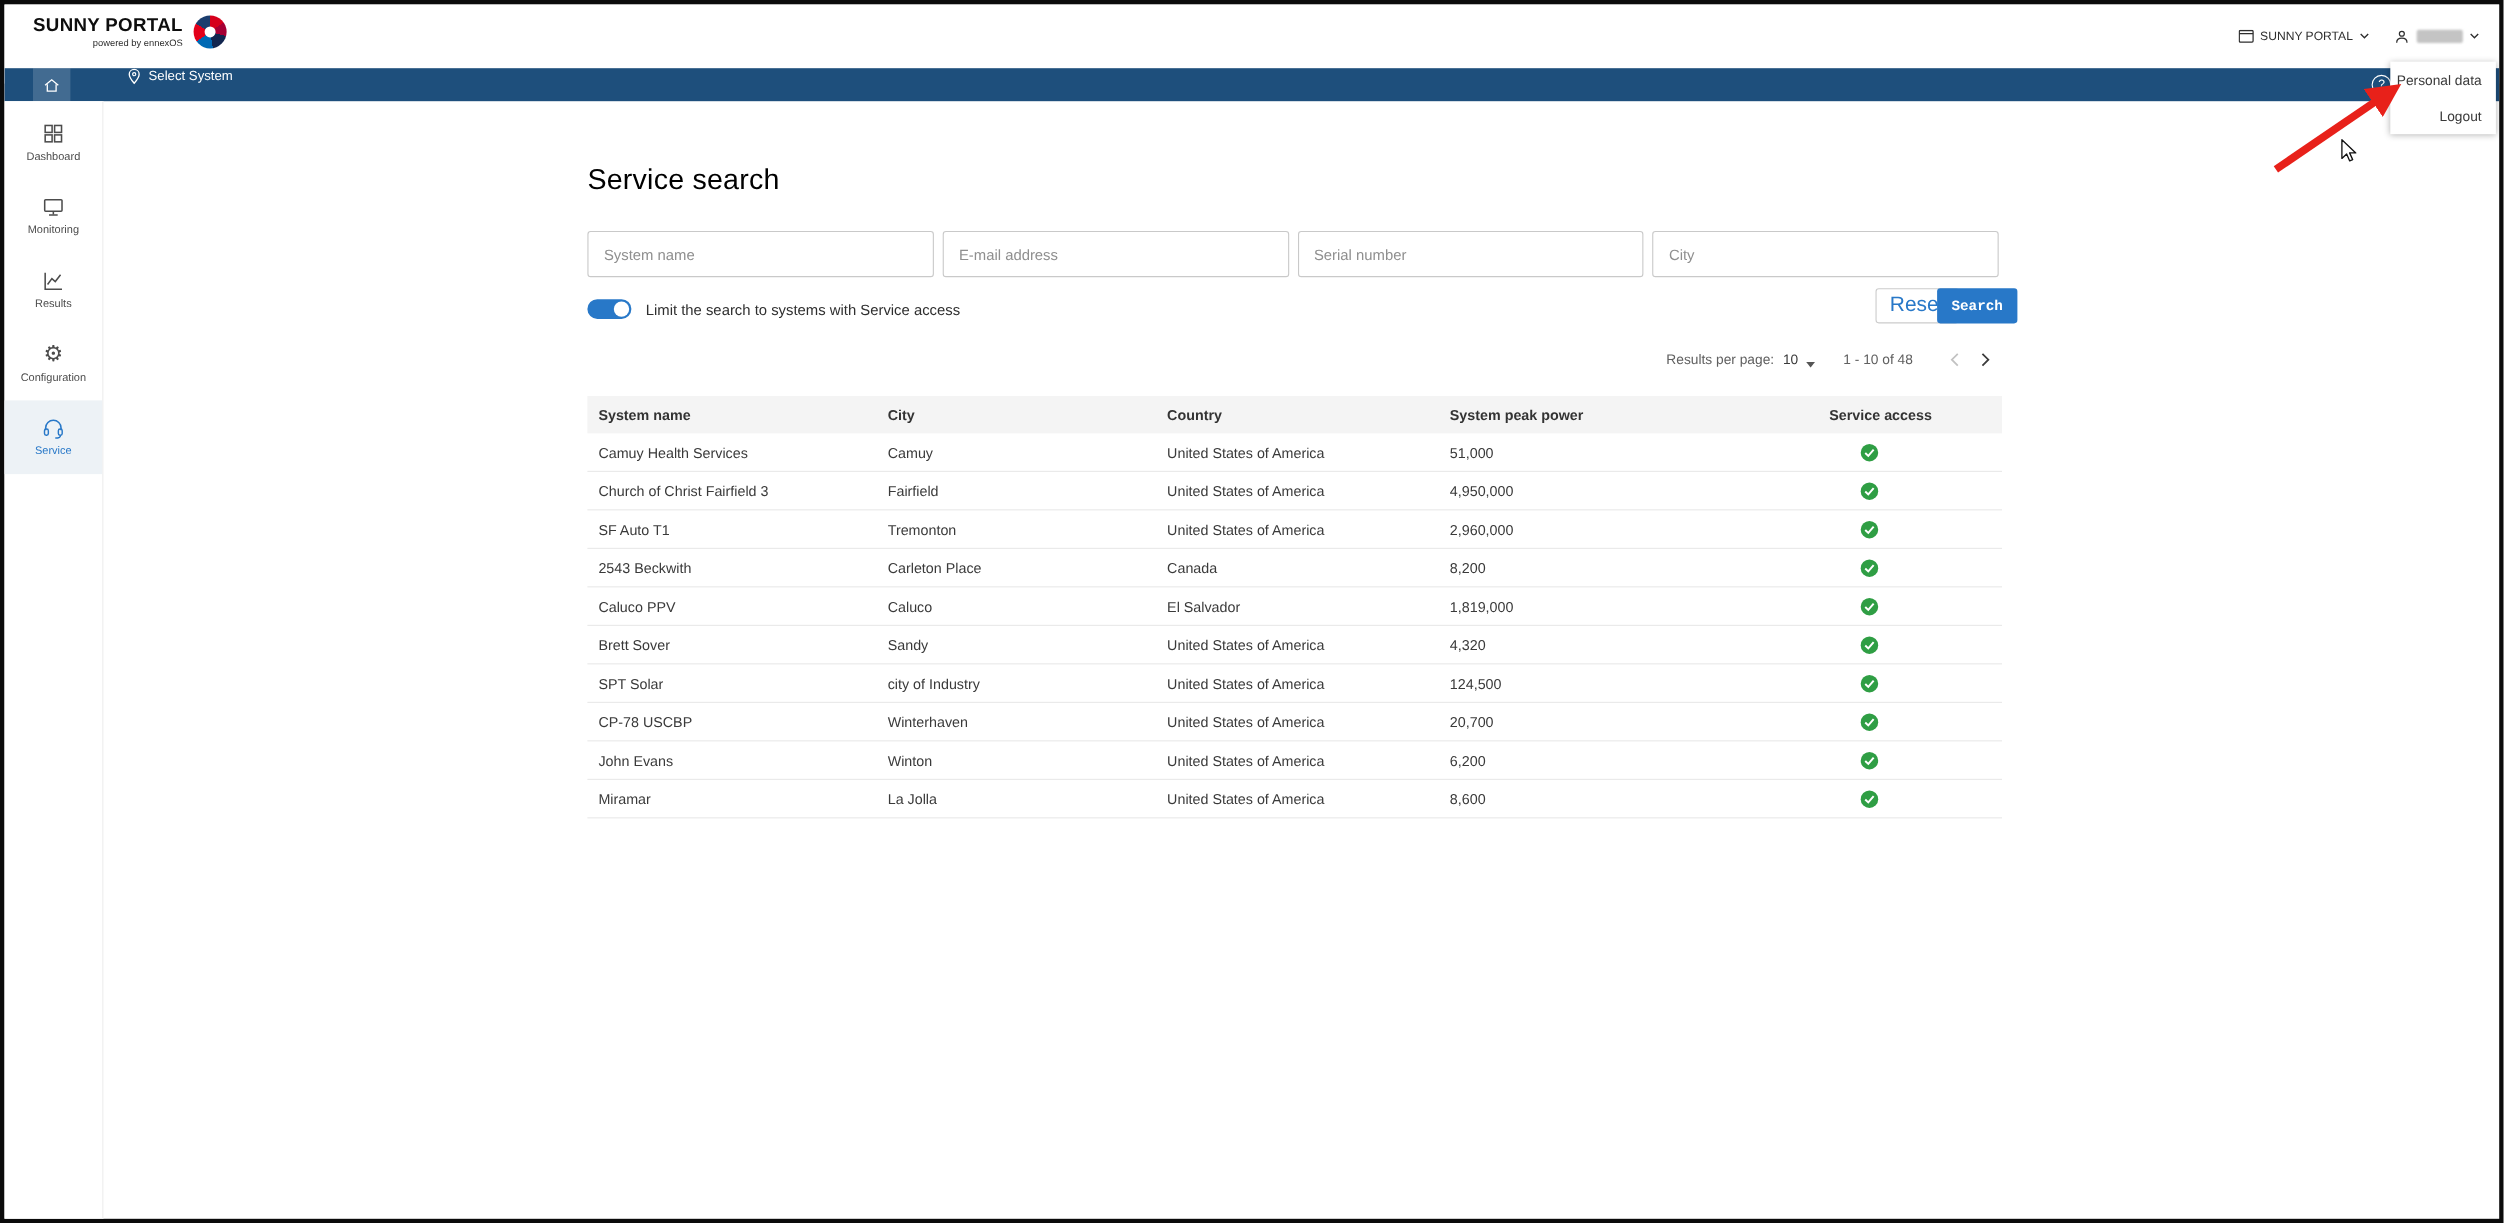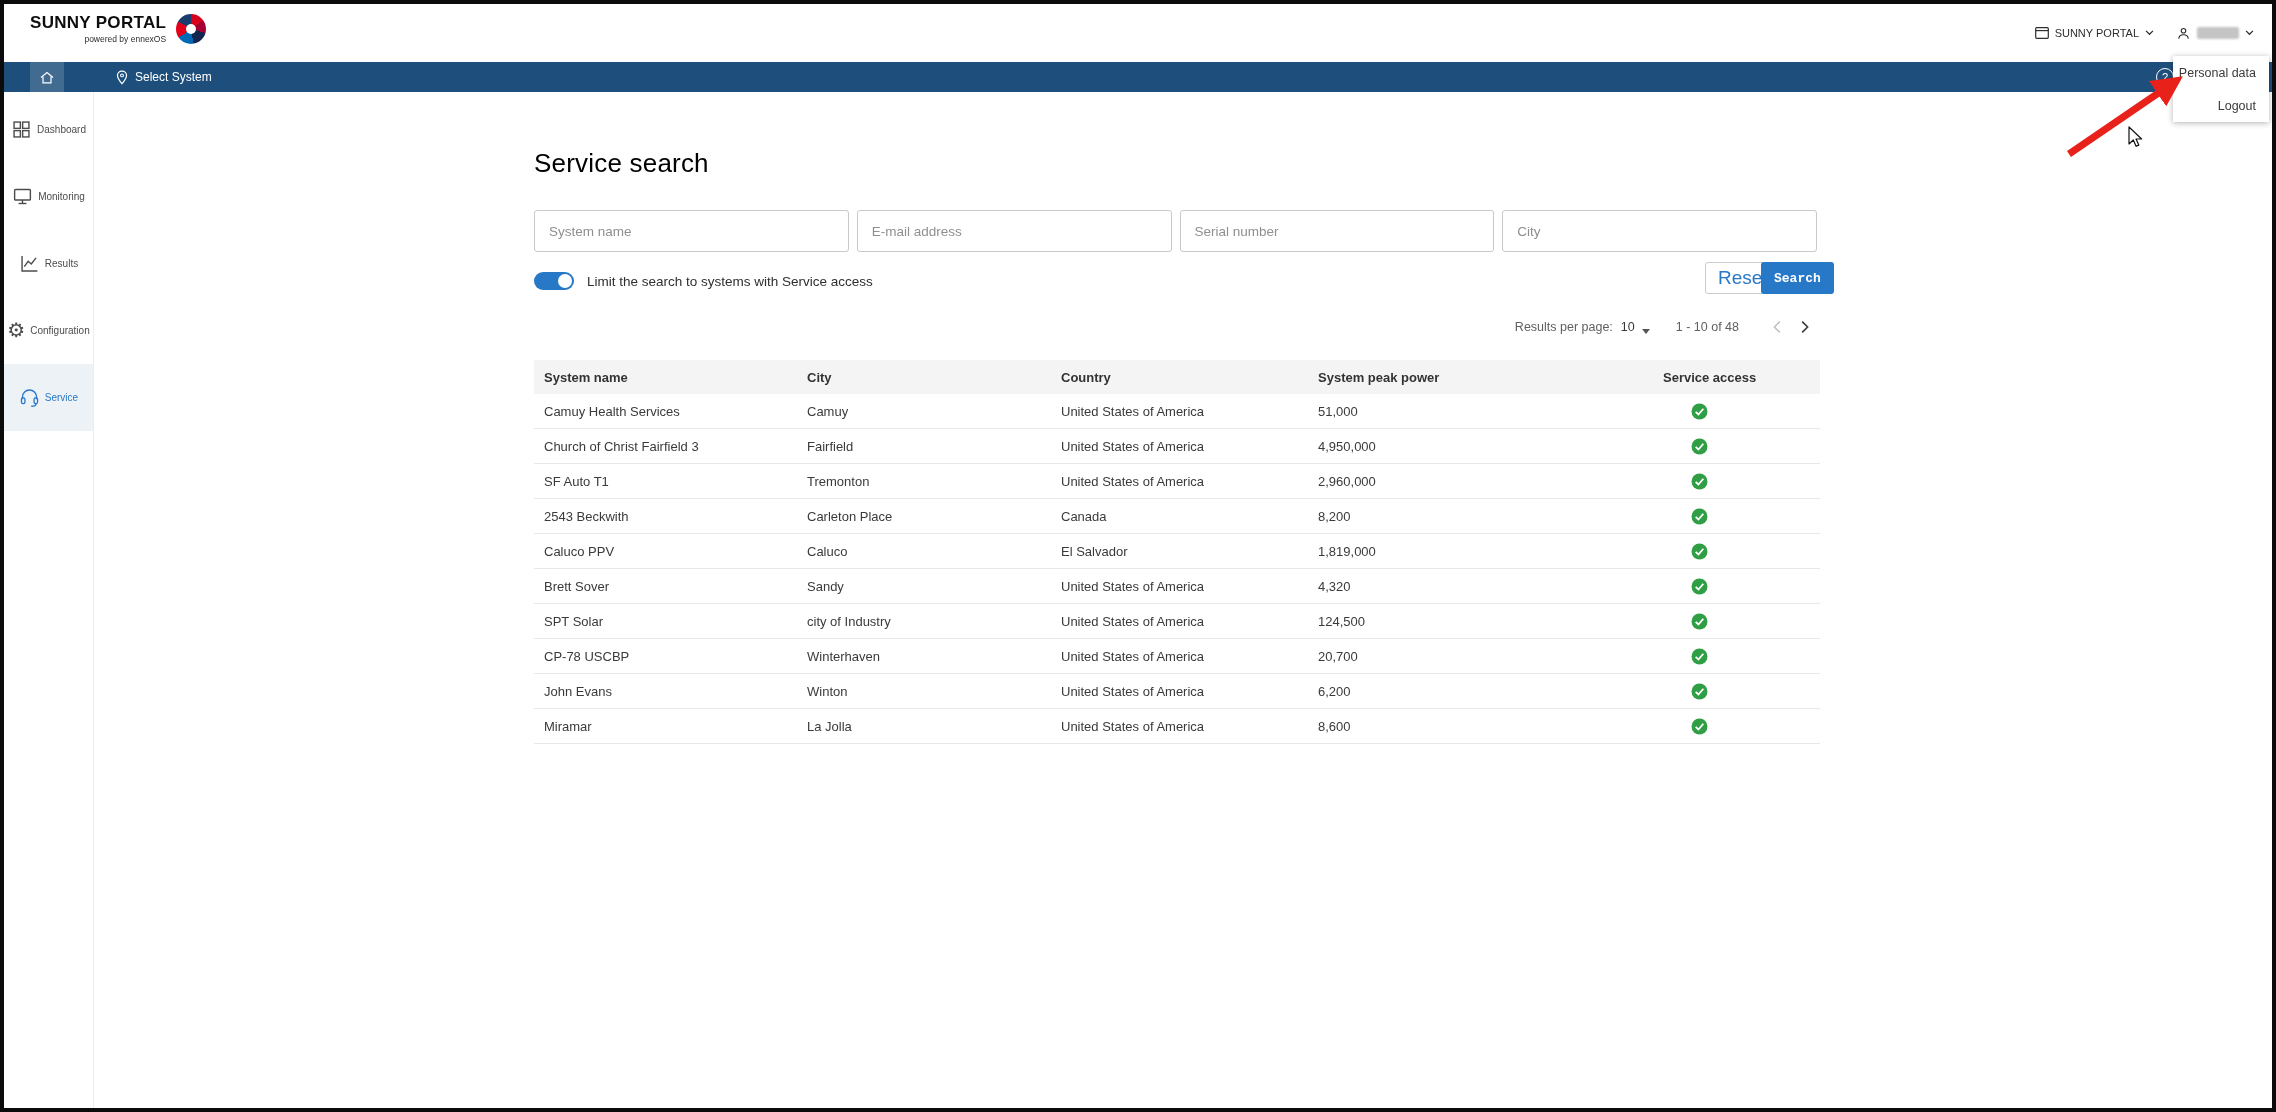--- a/index.html
+++ b/index.html
@@ -18,28 +18,28 @@
   .pinwheel::after{content:"";position:absolute;inset:10px;background:#fff;border-radius:50%}
   .topbar-right{position:absolute;right:18px;top:0;height:58px;display:flex;align-items:center;gap:22px}
   .portal-switcher{display:flex;align-items:center;gap:6px;font-size:11px;color:#2e2e2e;cursor:pointer;white-space:nowrap}
   .user-chip{display:flex;align-items:center;gap:6px;cursor:pointer}
   .redacted{width:42px;height:12px;background:#c4c4c4;border-radius:2px;filter:blur(1px)}
 
   
   .navbar{position:absolute;left:0;top:58px;right:0;height:30px;background:#1e4f7c}
   .home-btn{position:absolute;left:26px;top:0;width:34px;height:30px;display:flex;align-items:center;
             justify-content:center;background:rgba(255,255,255,.16);cursor:pointer}
-  .select-system{position:absolute;left:112px;top:0;height:30px;display:flex;align-items:center;gap:7px;
+  .select-system{position:absolute;left:112px;top:0;height:30px;display:flex;gap:7px;
                  color:#fff;font-size:12px;cursor:pointer}
   .help-circle{position:absolute;left:2152px;top:6px;width:18px;height:18px;border:1.4px solid #fff;
                border-radius:50%;color:#fff;font-size:11px;display:flex;align-items:center;justify-content:center;cursor:pointer}
 
   
   .sidebar{position:absolute;left:0;top:88px;bottom:0;width:90px;background:#fff;border-right:1px solid #ededed;padding-top:4px}
-  .side-item{height:67px;display:flex;flex-direction:row;align-items:center;justify-content:center;gap:5px;
+  .side-item{height:67px;display:flex;flex-direction:column;align-items:center;justify-content:center;gap:5px;
              color:#4c4c4c;cursor:pointer}
   .side-item .lbl{font-size:10px}
   .side-item.active{background:#edf2f6;color:#2878c8}
   .gear-glyph{font-size:20px;line-height:21px}
 
   
   .page-title{position:absolute;left:530px;top:144px;font-size:26px;font-weight:normal;color:#000000;letter-spacing:.2px}
   .fields{position:absolute;left:530px;top:206px;width:1283px;display:flex;gap:8px}
   .fields input{flex:1;height:42px;border:1px solid #c9c9c9;border-radius:3px;padding:0 14px;font-size:13.5px;
                 color:#333;font-family:inherit;outline:none;background:#fff}

